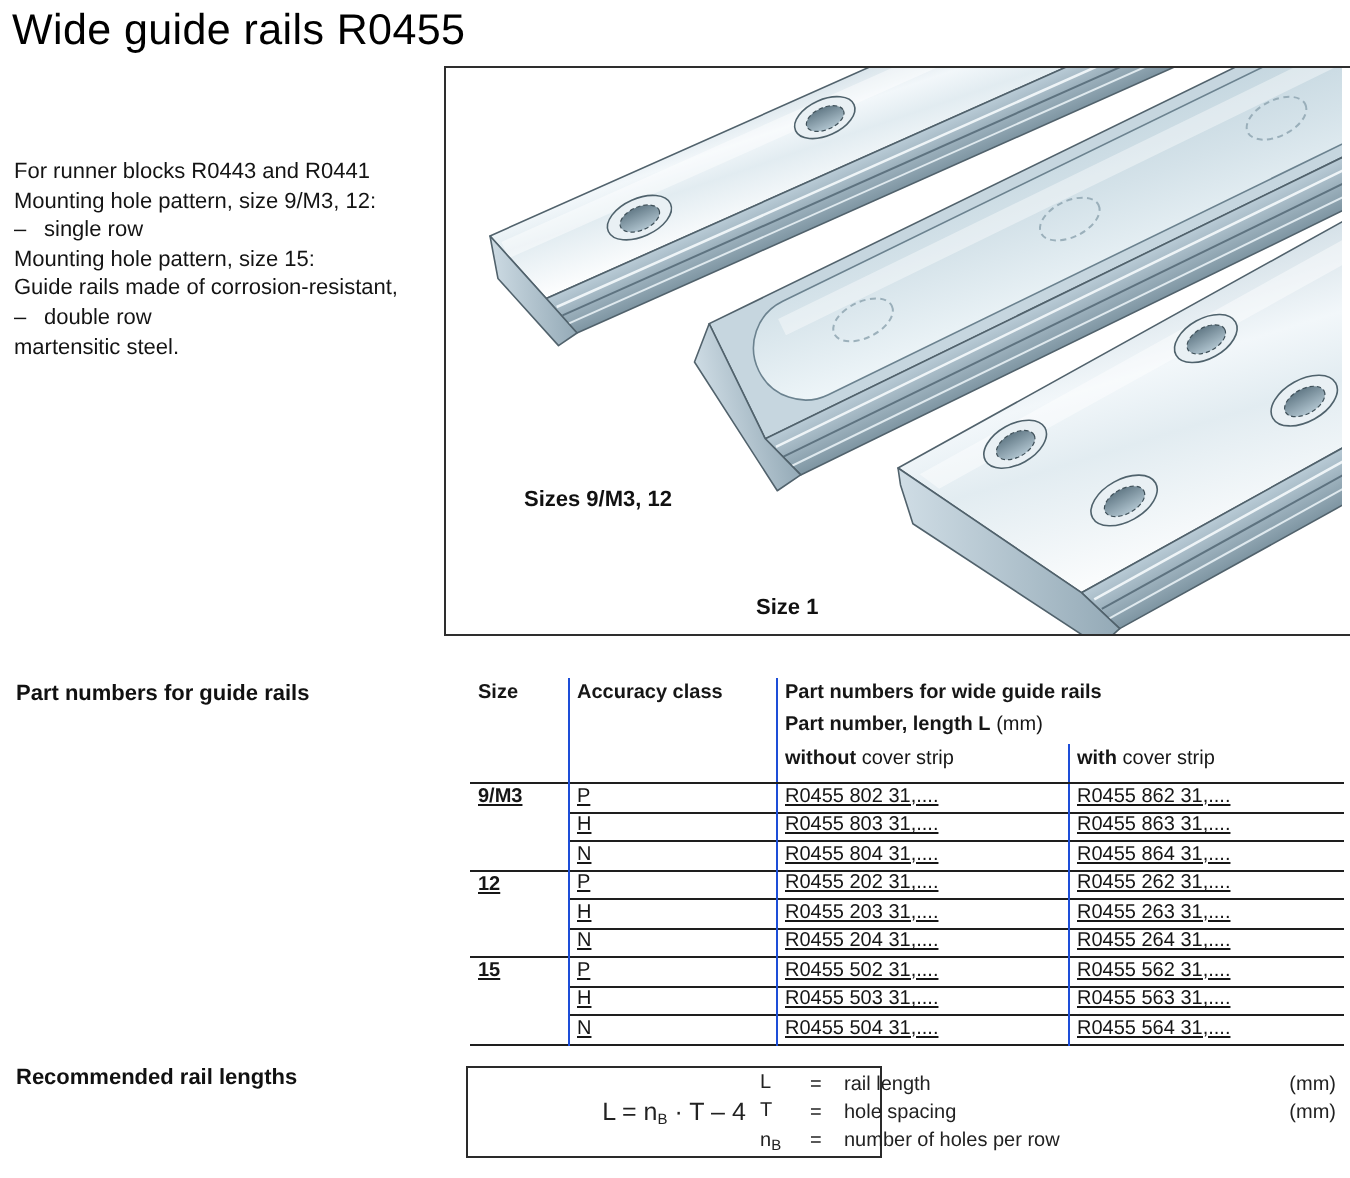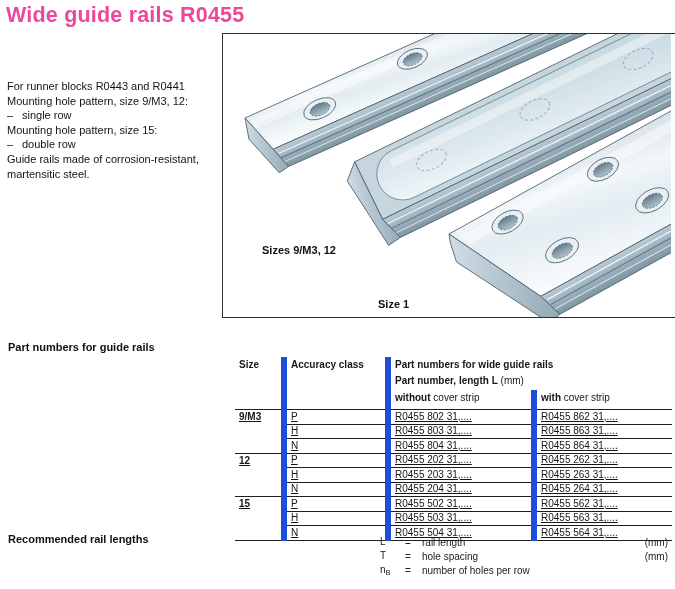--- a/index.html
+++ b/index.html
@@ -1,31 +1,31 @@
 <!DOCTYPE html>
 <html><head>
 <meta charset="utf-8">
 <style>
   html,body{margin:0;padding:0;background:#fff;}
   #page{position:relative;width:675px;height:589px;background:#fff;overflow:hidden;
         font-family:"Liberation Sans",sans-serif;color:#161616;}
   .abs{position:absolute;}
-  .h1{font-size:21.5px;font-weight:700;letter-spacing:.2px;color:#ec4899;}
+  .h1{font-size:21.5px;font-weight:400;letter-spacing:.2px;color:#000000;}
   .intro{font-size:11px;line-height:14.6px;color:#141414;width:220px;}
   .intro .b{display:inline-block;width:15px;}
   .intro .b:empty{display:none;}
   .boldlbl{font-size:11px;font-weight:700;color:#111;}
   .figure{left:222px;top:33px;width:492px;height:285px;border:1px solid #2e2e2e;box-sizing:border-box;background:#fff;}
   .figlbl{position:absolute;font-size:11px;font-weight:700;color:#111;}
   
   .ptable{border-collapse:collapse;table-layout:fixed;width:437px;border-bottom:1.8px solid #1e1e1e;}
   .ptable th,.ptable td{font-size:10px;text-align:left;padding:0 0 0 4px;white-space:nowrap;overflow:hidden;}
   .ptable thead th{font-weight:700;vertical-align:top;padding-top:2px;}
   .ptable thead .rg{font-weight:400;}
-  .ptable .bl{border-left:6px solid #1d4ed8;}
+  .ptable .bl{border-left:1px solid #1d4ed8;}
   .ptable thead tr.sub th{border-bottom:1.6px solid #1e1e1e;height:17px;}
   .ptable thead tr.t1 th{height:14px;}
   .ptable thead tr.t2 th{height:15px;font-weight:700;margin-top:25px;}
   .ptable tbody td{height:13.5px;border-top:1px solid #1e1e1e;font-weight:400;line-height:12px;vertical-align:middle;text-decoration:underline;}
   .ptable tbody td.size{font-weight:700;vertical-align:top;padding-top:1px;}
   .ptable tbody tr.gs td{border-top:1.8px solid #1e1e1e;}
   
   .fbox{left:233px;top:533px;width:208px;height:46px;border:1px solid #2a2a2a;box-sizing:border-box;
         display:flex;align-items:center;justify-content:center;font-size:12.5px;color:#222;}
   sub.s,.sub{font-size:7.5px;vertical-align:-2px;}
@@ -38,22 +38,22 @@
 
 <div id="page">
 
   <div class="abs h1" style="left:6px;top:3px;">Wide guide rails R0455</div>
 
   <div class="abs intro" style="left:7px;top:36px;margin-top:43px;">
     <div><span>For runner blocks R0443 and R0441</span></div>
     <div><span>Mounting hole pattern, size 9/M3, 12:</span></div>
     <div><span class="b">–</span><span>single row</span></div>
     <div><span>Mounting hole pattern, size 15:</span></div>
+    <div><span>Guide rails made of corrosion-resistant,</span></div>
     <div><span class="b">–</span><span>double row</span></div>
-    <div><span>Guide rails made of corrosion-resistant,</span></div>
     <div><span>martensitic steel.</span></div>
   </div>
 
   <div class="abs figure">
     <svg width="448" height="283" viewBox="0 0 448 283">
       <defs>
         <clipPath id="clip">
             <rect x="0" y="0" width="448" height="283"></rect>
           </clipPath>
         <linearGradient id="gTop" x1="0" y1="1" x2="1" y2="0">
@@ -149,21 +149,21 @@
           </g>
         </g>
       </g>
     </svg>
     <div class="figlbl" style="left:39px;top:210px;">Sizes 9/M3, 12</div>
     <div class="figlbl" style="left:155px;top:264px;">Size 1</div>
   </div>
 
   <div class="abs boldlbl" style="left:8px;top:341px;">Part numbers for guide rails</div>
 
-  <table class="abs ptable" style="left:235px;top:357px;">
+  <table class="abs ptable" style="left:235px;top:339px;">
     <colgroup>
         <col style="width:49px">
         <col style="width:104px">
         <col style="width:146px">
         <col style="width:138px">
       </colgroup>
     <thead>
       <tr class="t1">
         <th rowspan="3">Size</th>
         <th rowspan="3" class="bl">Accuracy class</th>
@@ -224,20 +224,23 @@
       <tr>
         <td class="bl">N</td>
         <td class="bl">R0455 504 31,....</td>
         <td class="bl">R0455 564 31,....</td>
       </tr>
     </tbody>
   </table>
 
   <div class="abs boldlbl" style="left:8px;top:533px;">Recommended rail lengths</div>
 
+  <div class="abs fbox">
+    <span><span>L = n</span><span class="sub">B</span><span> · T – 4</span></span>
+  </div>
 
   <div class="abs legend">
     <div class="lrow">
       <span><span>L</span><span class="sub"></span></span>
       <span>=</span>
       <span>rail length</span>
       <span class="unit">(mm)</span>
     </div>
     <div class="lrow">
       <span><span>T</span><span class="sub"></span></span>

